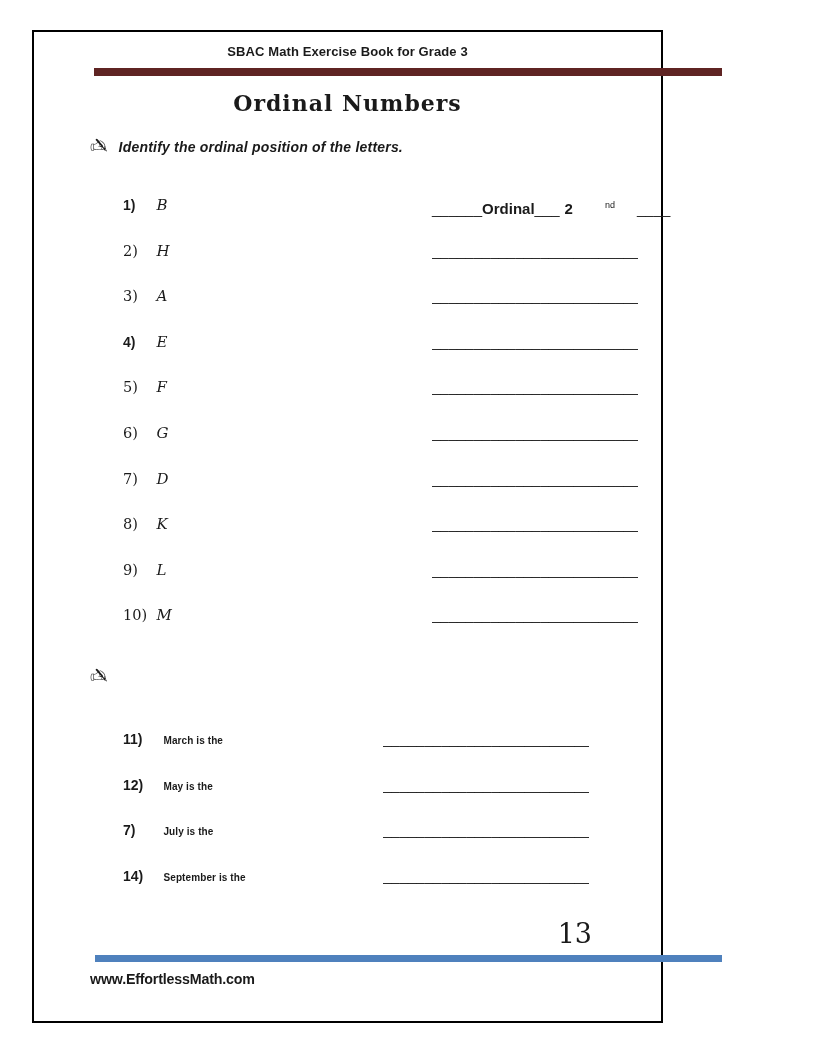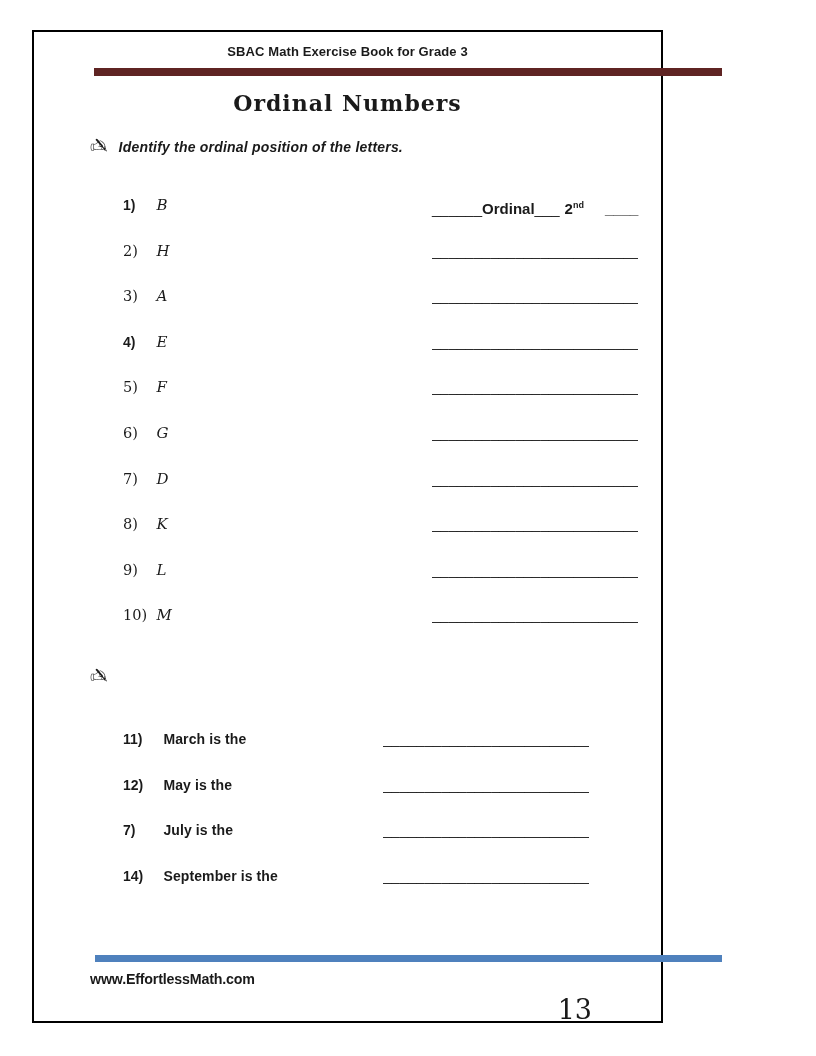--- a/index.html
+++ b/index.html
@@ -31,38 +31,38 @@
   .instr .txt { font-size:14px; font-weight:bold; font-style:italic; letter-spacing:0.2px; }
 
   .rows { position:absolute; left:89px; right:2px; }
   #rows1 { top:162px; }
   #rows2 { top:696px; }
   .row { position:relative; height:45.6px; line-height:22px; }
   .num { font-family:"DejaVu Serif", serif; font-size:14.5px; display:inline-block; min-width:25px; }
   .num.nb { font-family:"Liberation Sans", sans-serif; font-weight:bold; font-size:14px; }
   .letter { font-family:"DejaVu Serif", serif; font-style:italic; font-size:15px; margin-left:4px; }
   #rows2 .num { font-family:"Liberation Sans", sans-serif; font-weight:bold; font-size:14px; min-width:31px; }
-  .mtext { font-size:14px; font-weight:bold; margin-left:5px; letter-spacing:0.1px; }
+  .mtext { font-size:10px; font-weight:bold; margin-left:5px; letter-spacing:0.1px; }
 
   .ans { position:absolute; top:0; white-space:nowrap; overflow:hidden; font-size:15px; }
   .ans.s1 { left:309px; width:206px; }
   .ans.s2 { left:260px; width:206px; }
   .a1 { overflow:visible; width:auto; }
   .a1 .w { font-weight:bold; }
   .a1 .n { font-weight:bold; margin-left:5px; }
-  .a1 sup { font-weight:bold; font-size:9px; }
-  .a1 .post { margin-left:22px;font-style:italic; }
+  .a1 sup { font-weight:normal; font-size:9px;margin-left:32px; }
+  .a1 .post { margin-left:22px; }
 
   .blue-bar { position:absolute; top:923px; left:61px; width:627px; height:7px; background:#4F81BD; }
   .footer-url {
     position:absolute; top:938px; left:56px; font-size:15px; font-weight:bold;
     letter-spacing:-0.2px; transform:scaleX(0.95); transform-origin:left center;
   }
   .page-num {
-    position:absolute; top:962px; right:69px;
+    position:absolute; top:886px; right:69px;
     font-family:"DejaVu Serif", serif; font-size:27px; font-weight:normal;margin-left:40px;
   }
 </style>
 </head>
 <body>
 
 <div class="page-border">
 
   <div class="doc-header">SBAC Math Exercise Book for Grade 3</div>
   <div class="red-bar"></div>

